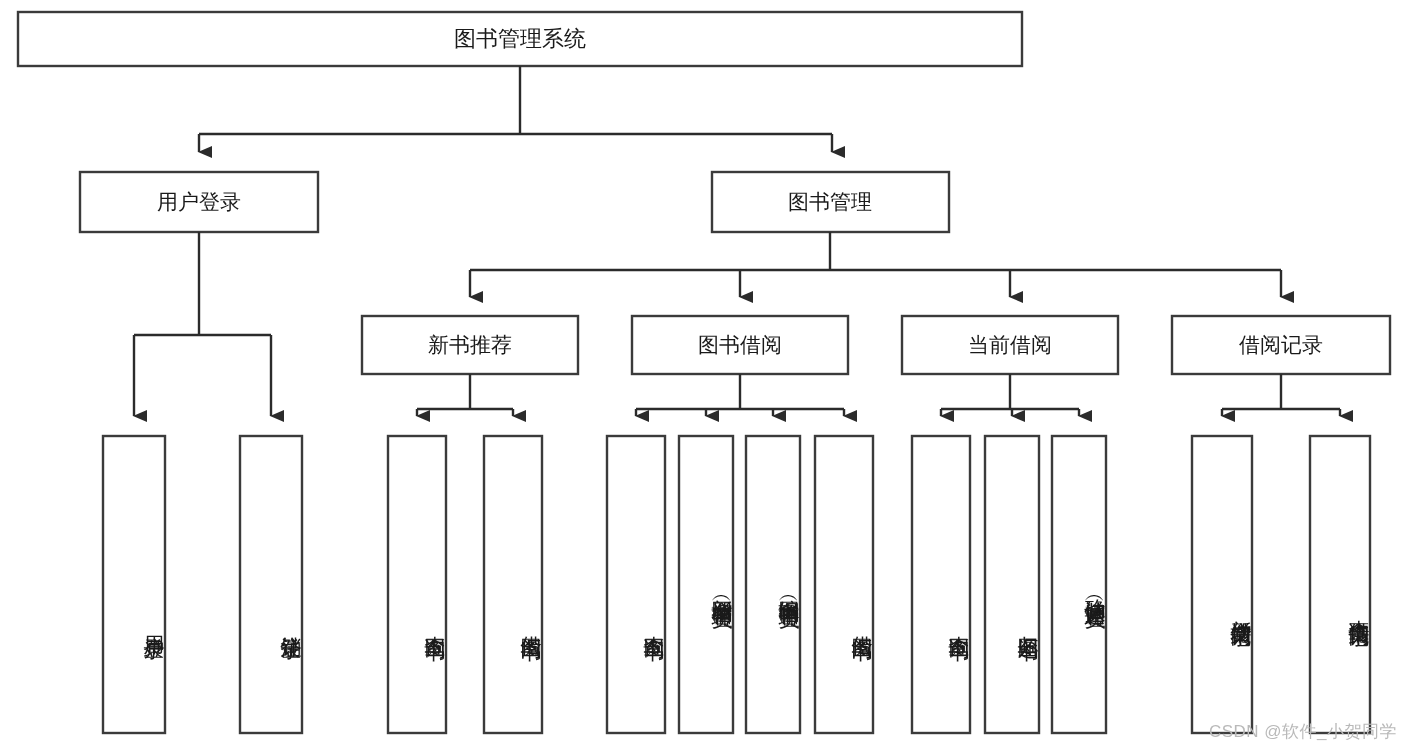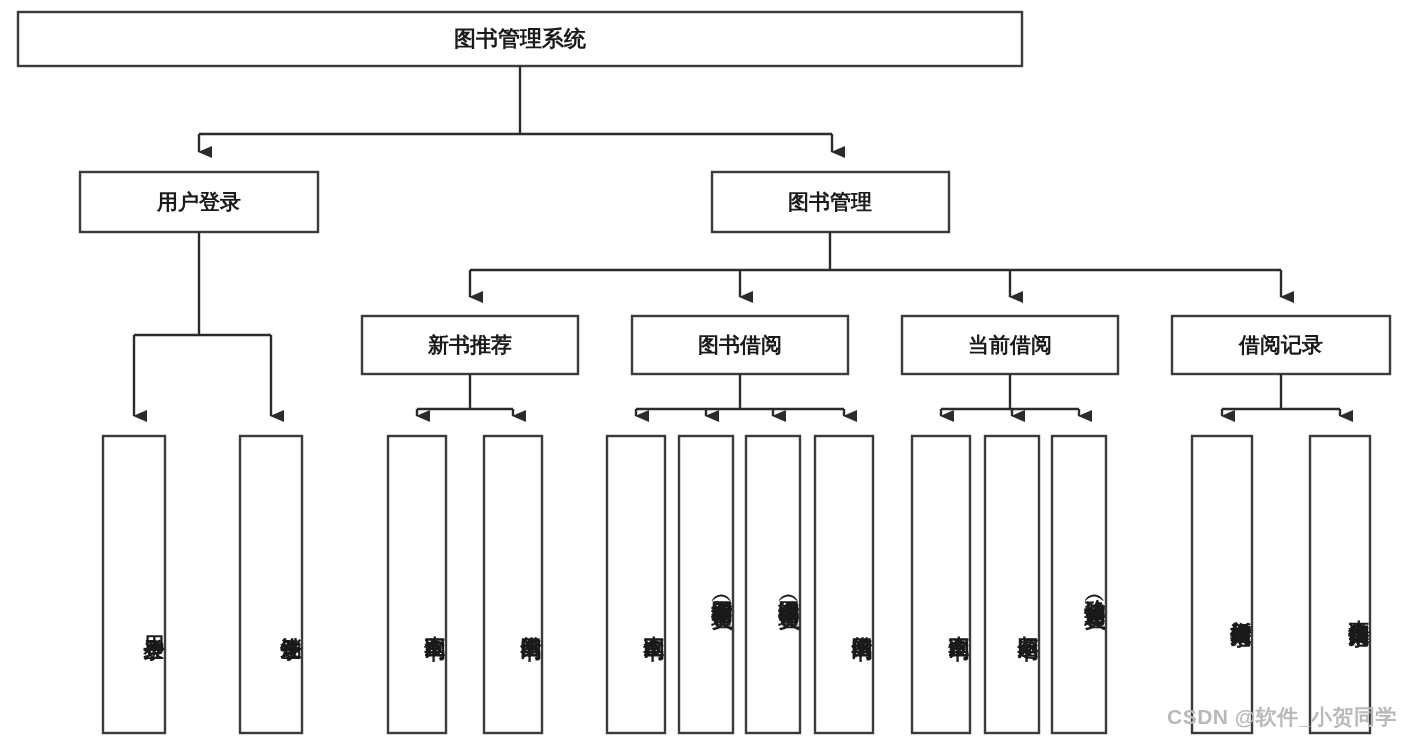--- a/index.html
+++ b/index.html
@@ -11,21 +11,20 @@
     width: 1405px;
     height: 747px;
     font-family: "Liberation Sans", "DejaVu Sans", sans-serif;
     overflow: hidden;
   }
   #diagram-root {
     position: relative;
     width: 1405px;
     height: 747px;
     background: #ffffff;
-    font-weight: bold;
   }
   svg#flow {
     position: absolute;
     left: 0;
     top: 0;
     width: 1405px;
     height: 747px;
     display: block;
   }
   .node-rect {
@@ -65,23 +64,23 @@
     line-height: 1.06;
     letter-spacing: 1.5px;
     color: #1a1a1a;
     white-space: nowrap;
     pointer-events: none;
     user-select: none;
   }
   #watermark {
     position: absolute;
     right: 8px;
-    bottom: 16px;
-    font-family: "Liberation Sans", "DejaVu Sans", sans-serif;
-    font-size: 21px;
+    bottom: 4px;
+    font-family: "Liberation Sans", "DejaVu Sans", sans-serif;
+    font-size: 17px;
     color: #b9b9b9;
     letter-spacing: 0.5px;
     white-space: nowrap;
   }
 </style>
 </head>
 <body>
 
 <div id="diagram-root">
 

